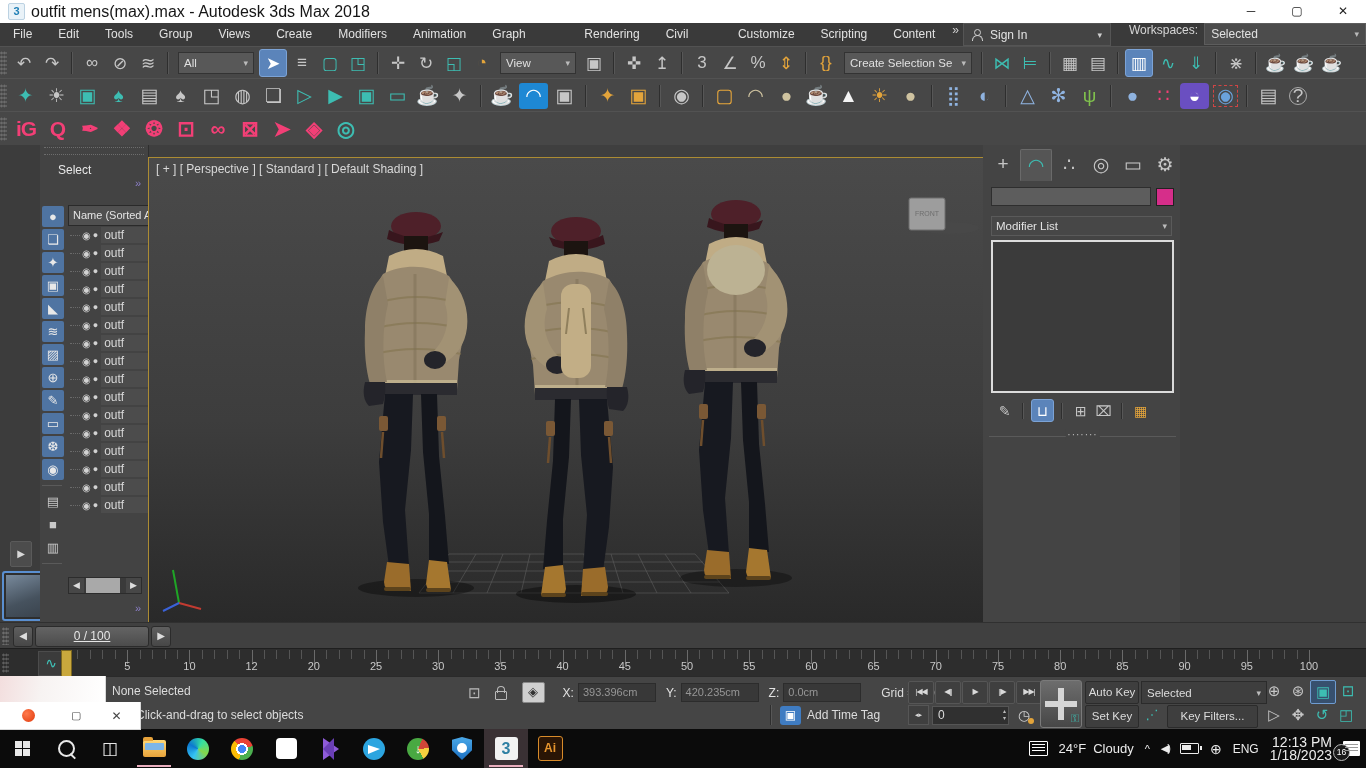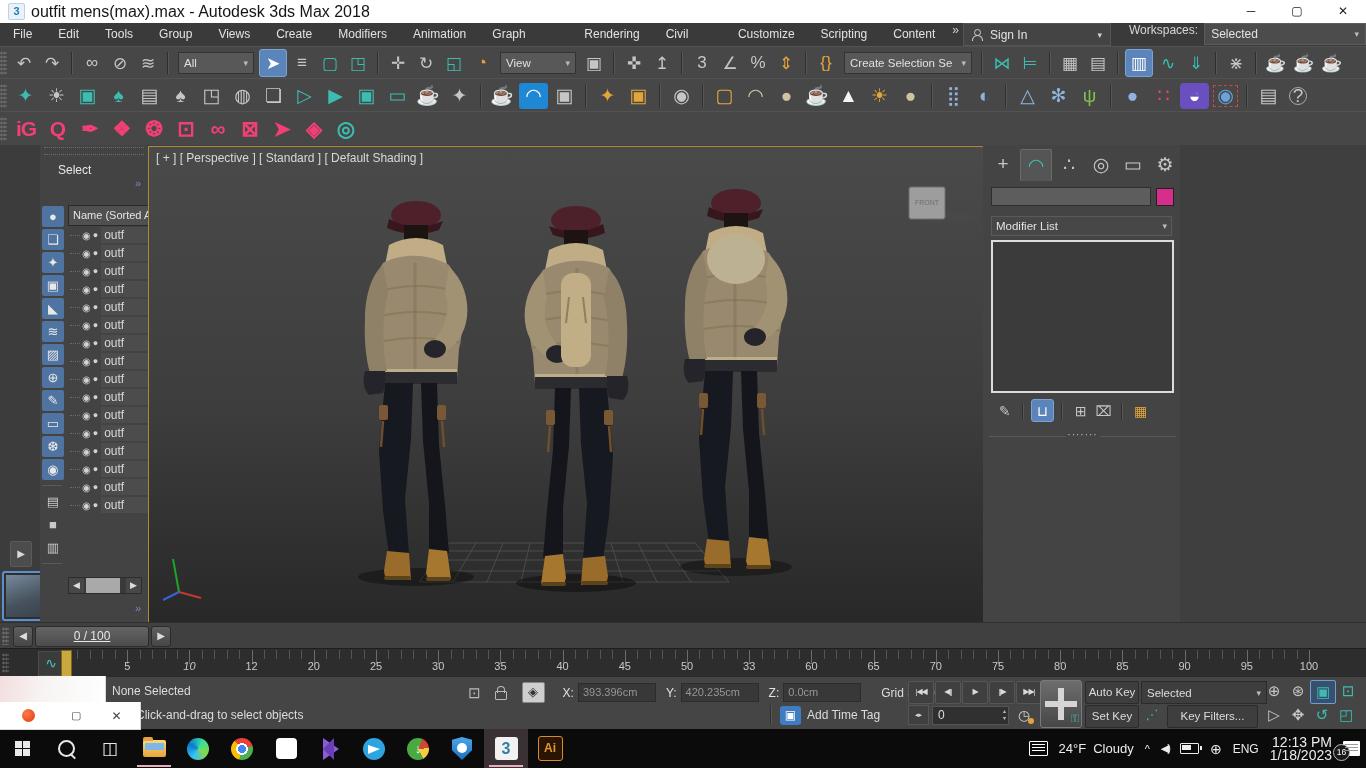--- a/index.html
+++ b/index.html
@@ -71,21 +71,21 @@
   .exp-dots{width:10px;border-top:1px dotted #6a6a6a;margin-left:2px;}
   .exp-eye{font-size:10px;color:#d2d2d2;margin:0 2px;}
   .exp-dot{font-size:9px;color:#d2d2d2;margin-right:3px;}
   .exp-name{flex:1;background:#4c4c4c;height:16px;line-height:16px;padding-left:3px;font-size:12px;overflow:hidden;}
   .exp-hscroll{position:absolute;left:0;right:6px;bottom:28px;height:15px;background:#3a3a3a;border:1px solid #2c2c2c;display:flex;}
   .exp-hscroll .arr{width:15px;text-align:center;font-size:9px;line-height:14px;color:#ddd;background:#474747;}
   .exp-hscroll .thumb{width:34px;background:#a9a9a9;margin-left:2px;}
   .exp-hscroll .sp{flex:1;}
   .exp-chev2{position:absolute;right:8px;bottom:8px;color:#8b7fc7;font-size:11px;letter-spacing:-1px;}
   
-  .viewport{position:absolute;left:148px;top:1px;width:835px;height:477px;border:1px solid #ac8c33;
+  .viewport{position:absolute;left:148px;top:12px;width:835px;height:477px;border:1px solid #ac8c33;
     background:linear-gradient(180deg,#4a4a4a 0%,#3d3d3d 55%,#282828 100%);overflow:hidden;padding-left:43px;}
   .vp-label{position:absolute;left:7px;top:4px;color:#d8d8d8;font-size:12px;z-index:3;}
   .viewport svg{position:absolute;left:0;top:0;}
   
   .cmdpanel{position:absolute;left:983px;top:0;width:383px;height:477px;background:#444;}
   .cmd-inner{position:absolute;left:0;top:0;width:197px;height:100%;border-right:1px solid #383838;}
   .cmd-tabs{display:flex;padding:4px 2px 0 4px;}
   .cmd-tabs .ticon{width:30px;height:30px;font-size:19px;}
   .cmd-tabs .ticon.sel{background:#555;border:1px solid #6a6a6a;border-bottom-color:#555;color:#3dbdb2;border-radius:2px 2px 0 0;}
   .name-row{display:flex;align-items:center;margin:6px 6px 0 8px;}
@@ -642,30 +642,30 @@
   </div>
 
   <div class="trackbar">
     <span class="tb-handle"></span>
     <span class="curve-btn">∿</span>
     <span class="ticks-minor"></span>
     <span class="ticks-major"></span>
     <span class="ruler-labels" id="ruler-labels">
         <span style="left: 65px;">0</span>
         <span style="left: 127.2px;">5</span>
-        <span style="left: 189.4px; font-style: italic;">10</span>
+        <span style="left: 189.4px;">10</span>
         <span style="left: 251.6px;">12</span>
         <span style="left: 313.8px;">20</span>
         <span style="left: 376px;">25</span>
         <span style="left: 438.2px;">30</span>
         <span style="left: 500.4px;">35</span>
         <span style="left: 562.6px;">40</span>
         <span style="left: 624.8px;">45</span>
         <span style="left: 687px;">50</span>
-        <span style="left: 749.2px;">33</span>
+        <span style="left: 749.2px;">55</span>
         <span style="left: 811.4px;">60</span>
         <span style="left: 873.6px;">65</span>
         <span style="left: 935.8px;">70</span>
         <span style="left: 998px;">75</span>
         <span style="left: 1060.2px;">80</span>
         <span style="left: 1122.4px;">85</span>
         <span style="left: 1184.6px;">90</span>
         <span style="left: 1246.8px;">95</span>
         <span style="left: 1309px;">100</span>
       </span>

